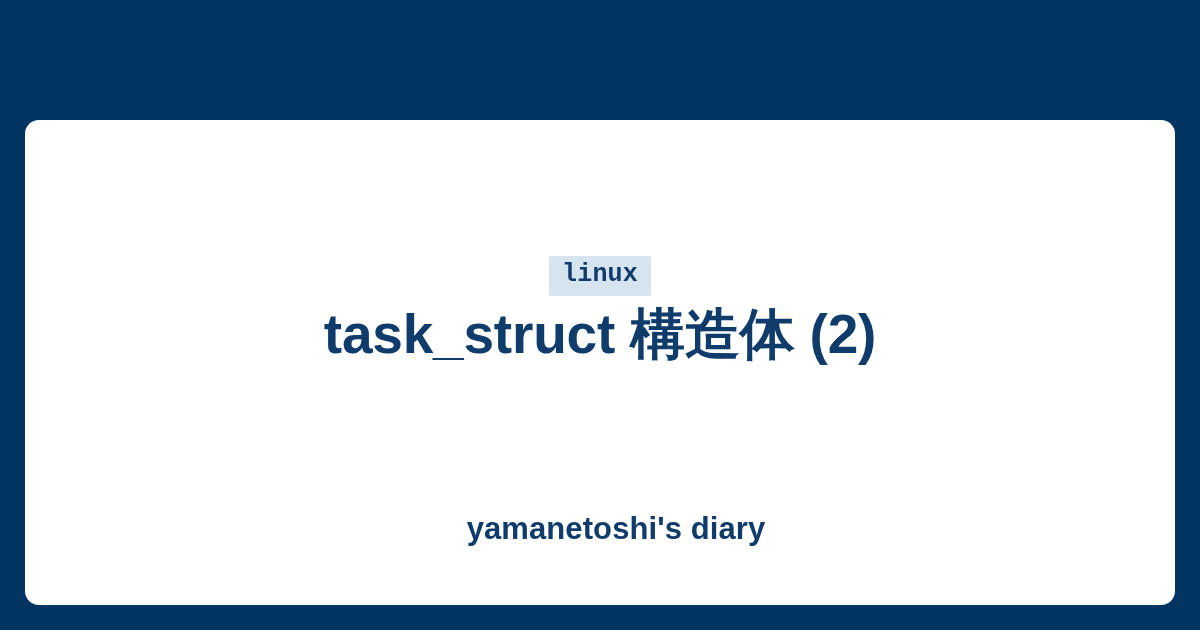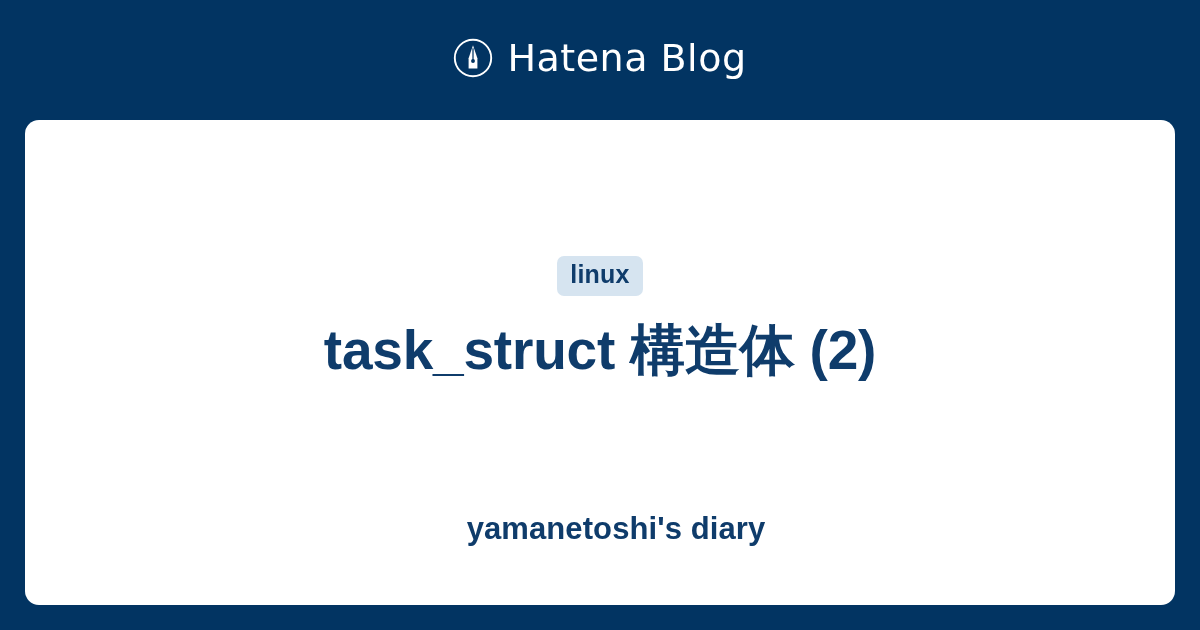--- a/index.html
+++ b/index.html
@@ -89,30 +89,31 @@
     gap: 12px;
     margin-top: 96px;
     height: 40px;
   }
 
   .tag-pill {
     background: #d6e4f0;
     color: #0f3c6b;
     font-size: 25px;
     font-weight: bold;
-    border-radius: 7px;
+    border-radius: 2px;
     padding: 5px 13px 7px 13px;
     line-height: 1.1;
     white-space: nowrap;
     letter-spacing: 0.2px;
+    font-family: Liberation Mono, monospace;
   }
 
   
   .entry-title {
-    margin-top: 22px;
+    margin-top: 6px;
     color: #0f3c6b;
     font-size: 55px;
     font-weight: bold;
     line-height: 1.18;
     text-align: center;
     letter-spacing: -0.2px;
     max-width: 1020px;
     word-break: break-word;
   }
 
@@ -129,29 +130,20 @@
     letter-spacing: 0.1px;
     line-height: 1.2;
     margin-left: 32px;
   }
 </style>
 </head>
 <body>
 
 <div class="og-card-wrap">
 
-  <div class="brand-header">
-    <svg class="brand-logo-icon" viewBox="0 0 40 40" aria-hidden="true">
-      <circle cx="20" cy="20" r="18.2" fill="none" stroke="#ffffff" stroke-width="1.9"></circle>
-      <path d="M20 7.3 L24.4 20.2 L24.4 30.6 L15.6 30.6 L15.6 20.2 Z" fill="#ffffff"></path>
-      <path d="M20 10.2 L20 22.6" stroke="#023462" stroke-width="1.25" fill="none"></path>
-      <circle cx="20" cy="23.0" r="1.95" fill="#023462"></circle>
-    </svg>
-    <div class="brand-name">Hatena Blog</div>
-  </div>
 
   <div class="entry-card">
     <div class="card-inner">
 
       <div class="tag-list">
         <span class="tag-pill">linux</span>
       </div>
 
       <div class="entry-title">task_struct 構造体 (2)</div>
 

